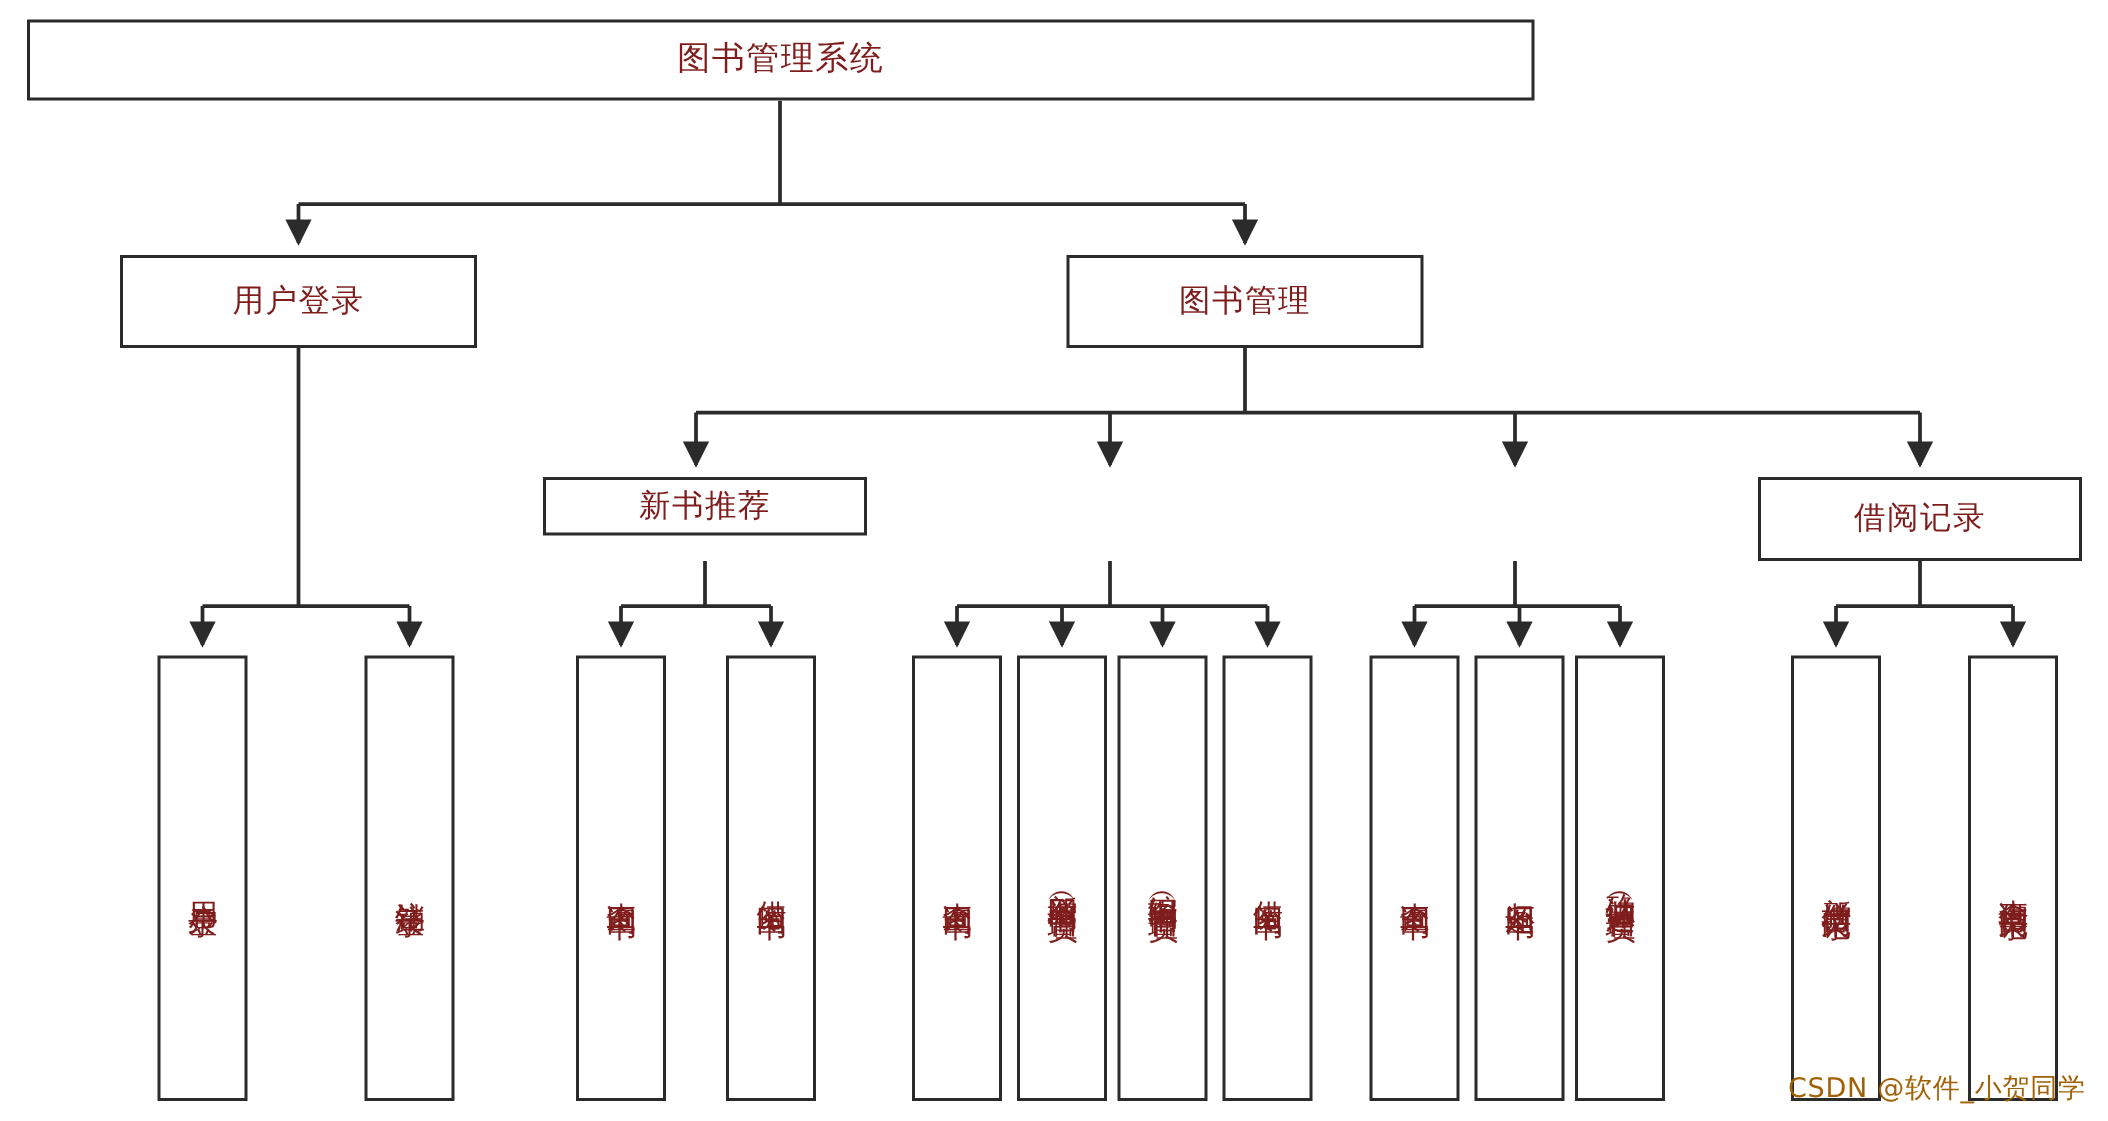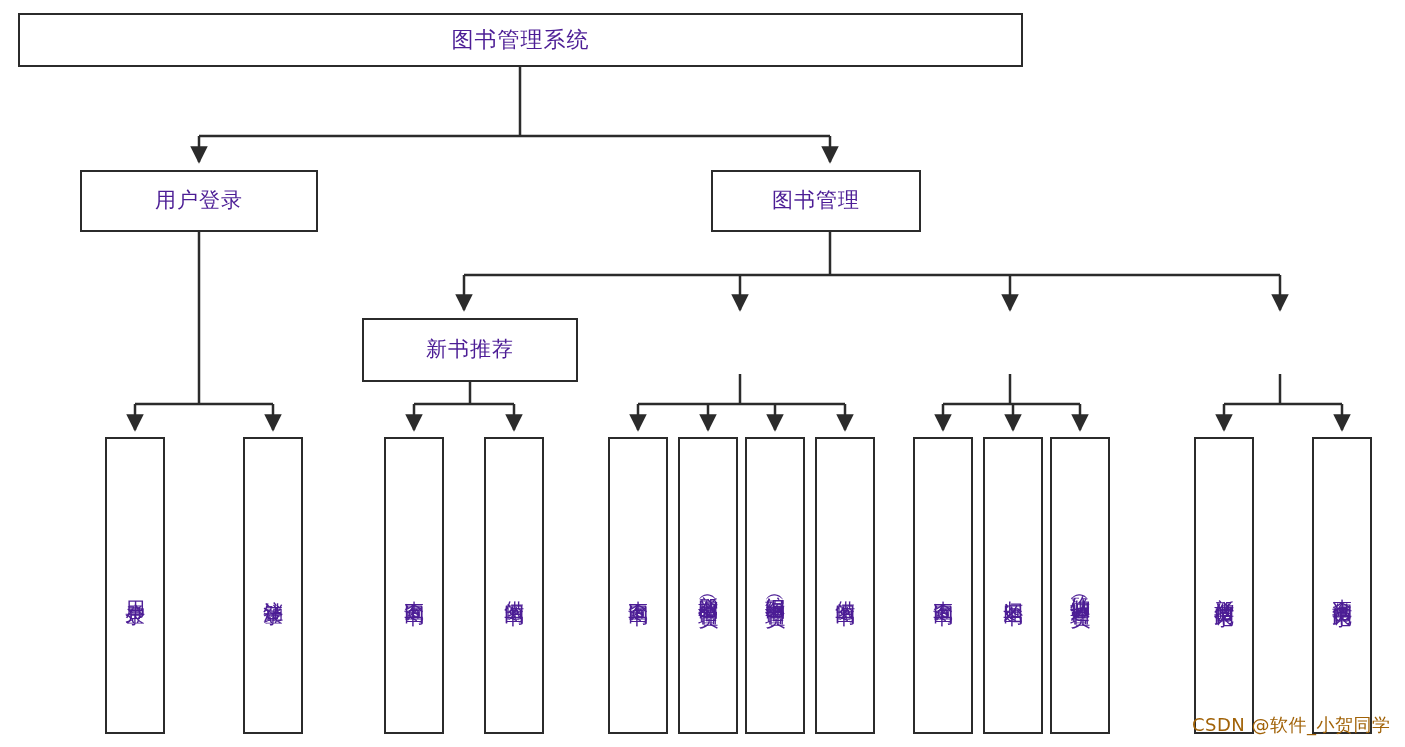--- a/index.html
+++ b/index.html
@@ -9,21 +9,21 @@
   }
   #canvas{position:relative;width:1405px;height:747px;background:#fff;}
   svg#wires{position:absolute;left:0;top:0;width:1405px;height:747px;}
   .node{
     position:absolute;
     box-sizing:border-box;
     border:2px solid #2b2b2b;
     background:#ffffff;
     display:flex;align-items:center;justify-content:center;
     text-align:right;
-    color:#4c1d95;
+    color:#7f1d1d;
   }
   .node-h{ font-size:21px; line-height:1.2; letter-spacing:1px; }
   .node-v{
     font-size:20px;
     line-height:1.18;
     letter-spacing:2px;
     writing-mode:vertical-rl;
     text-orientation:upright;
     white-space:nowrap;
     padding-top:6px;
@@ -90,23 +90,24 @@
       <path d="M 1280 374 L 1280 404"></path>
       <path d="M 1224 404 L 1342 404"></path>
       <path d="M 1224 404 L 1224 430" marker-end="url(#arrow)"></path>
       <path d="M 1342 404 L 1342 430" marker-end="url(#arrow)"></path>
     </g>
   </svg>
 
   <div class="node node-h root" style="left:18px;top:13px;width:1005px;height:54px;">图书管理系统</div>
 
   <div class="node node-h" style="left:80px;top:170px;width:238px;height:62px;">用户登录</div>
-  <div class="node node-h" style="left:711px;top:170px;width:210px;height:62px;">图书管理</div>
+  <div class="node node-h" style="left:711px;top:170px;width:238px;height:62px;">图书管理</div>
 
-  <div class="node node-h" style="left:362px;top:318px;width:216px;height:64px;">新书推荐</div>
+  <div class="node node-h" style="left:362px;top:318px;width:216px;height:39px;">新书推荐</div>
+  <div class="node node-h" style="left:1172px;top:318px;width:216px;height:56px;">借阅记录</div>
 
   <div class="node node-v" style="left:105px;top:437px;width:60px;height:297px;">用户登录</div>
   <div class="node node-v" style="left:243px;top:437px;width:60px;height:297px;">注销登录</div>
 
   <div class="node node-v" style="left:384px;top:437px;width:60px;height:297px;">查询图书</div>
   <div class="node node-v" style="left:484px;top:437px;width:60px;height:297px;">借阅图书</div>
 
   <div class="node node-v" style="left:608px;top:437px;width:60px;height:297px;">查询图书</div>
   <div class="node node-v" style="left:678px;top:437px;width:60px;height:297px;">新增图书（管理员）</div>
   <div class="node node-v" style="left:745px;top:437px;width:60px;height:297px;">编辑图书（管理员）</div>

